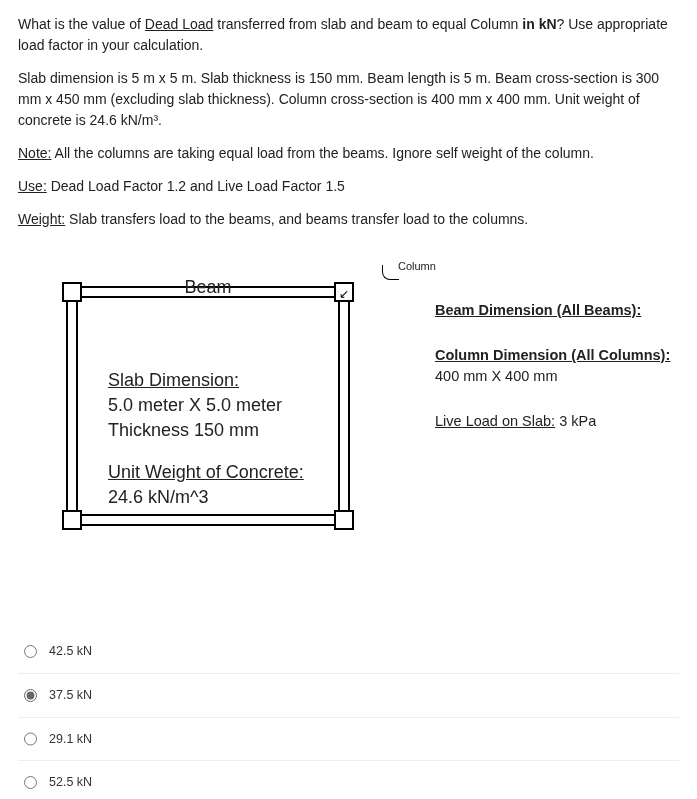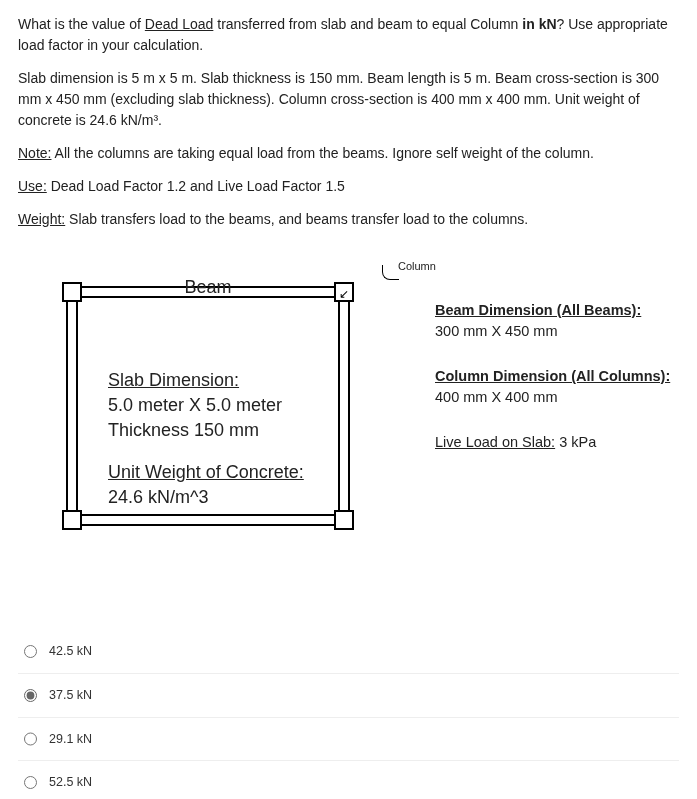--- a/index.html
+++ b/index.html
@@ -195,21 +195,20 @@
     </div>
     <div class="inner-note note2">
       <div class="ttl">Unit Weight of Concrete:</div>
       <div>24.6 kN/m^3</div>
     </div>
   </div>
 
   <div class="side-notes">
     <div class="blk">
       <div class="ttl">Beam Dimension (All Beams):</div>
-      <div>300 mm X 450 mm</div>
     </div>
     <div class="blk">
       <div class="ttl">Column Dimension (All Columns):</div>
       <div>400 mm X 400 mm</div>
     </div>
     <div class="blk">
       <span class="ttl nu">Live Load on Slab:</span><span> 3 kPa</span>
     </div>
   </div>
 </div>

